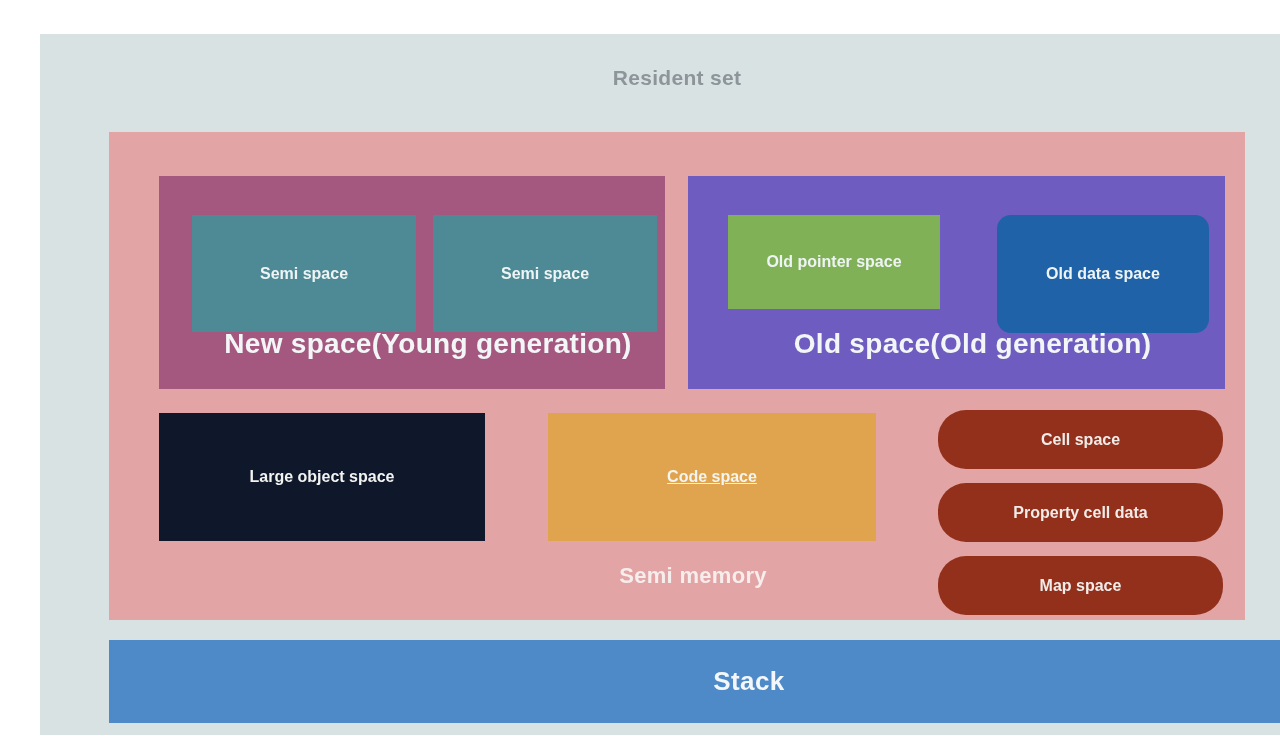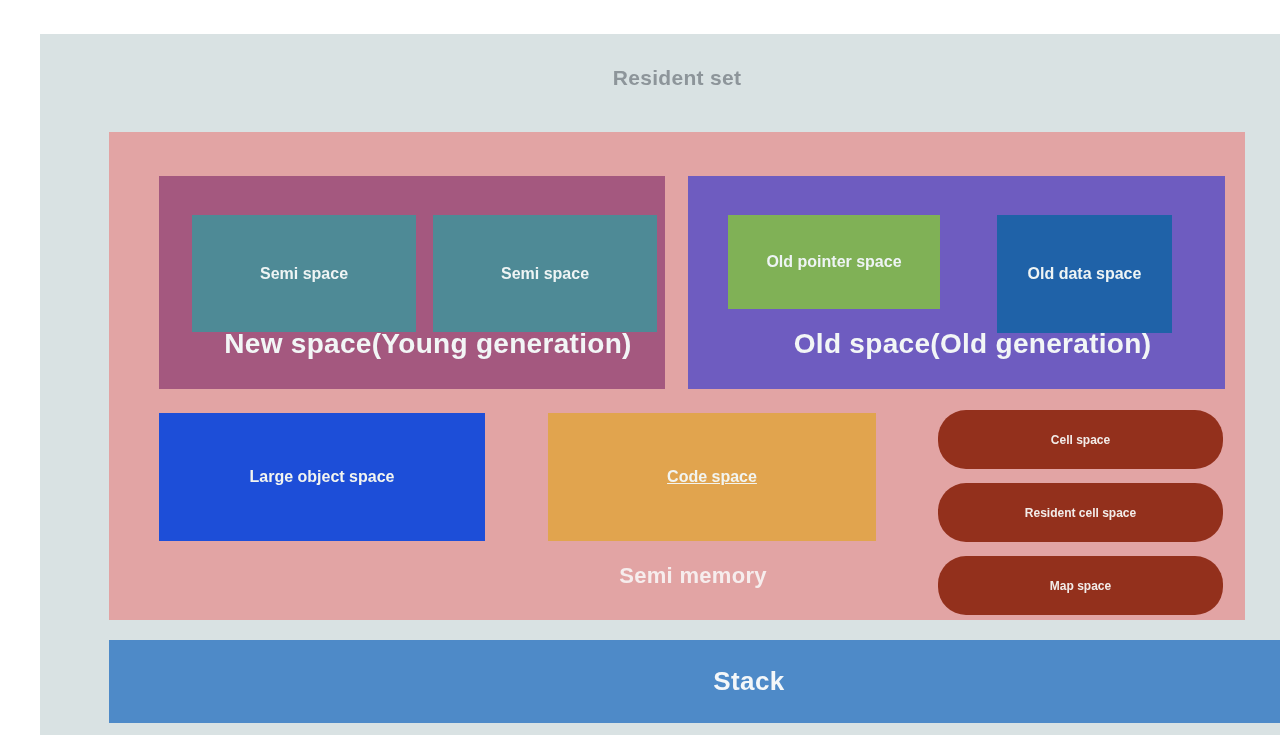--- a/index.html
+++ b/index.html
@@ -53,38 +53,38 @@
     position: absolute;
     top: 23px; height: 117px;
     display: flex; align-items: center; justify-content: center;
     font-size: 16px; font-weight: bold;
     color: #eef4f4;
     text-align: center;
   }
   #semi-space-1 { left: 17px;  width: 224px; background: #4e8a96; }
   #semi-space-2 { left: 258px; width: 224px; background: #4e8a96; }
   #old-pointer-space { left: 24px;  width: 212px; height: 94px; background: #80b156; }
-  #old-data-space    { left: 293px; width: 175px; height: 118px; background: #1f62a8; }
+  #old-data-space    { left: 293px; width: 212px; height: 118px; background: #1f62a8; border-radius: 14px; }
 
   .mid-box {
     position: absolute;
     top: 265px; height: 128px;
     display: flex; align-items: center; justify-content: center;
     font-size: 16px; font-weight: bold;
     color: #f2f4f0;
   }
-  #large-object-space { left: 34px;  width: 326px; background: #1d4ed8; }
+  #large-object-space { left: 34px;  width: 326px; background: #0f172a; }
   #code-space         { left: 423px; width: 328px; background: #e1a44e; text-decoration: underline; }
 
   .small-box {
     position: absolute;
     left: 813px; width: 285px; height: 59px;
     background: #93301c;
     display: flex; align-items: center; justify-content: center;
-    font-size: 12px; font-weight: bold;
+    font-size: 16px; font-weight: bold;
     color: #f2ece9;
     border-radius: 28px;
   }
   #cell-space          { top: 262px; }
   #property-cell-space { top: 335px; }
   #map-space           { top: 408px; }
 
   .heap-label {
     position: absolute;
     bottom: 15px; left: 0; width: 100%;
@@ -125,21 +125,21 @@
       <div id="old-data-space" class="inner-box">Old data space</div>
       <div class="gen-label">Old space(Old generation)</div>
     </div>
 
     <div id="large-object-space" class="mid-box">Large object space</div>
 
     <div id="code-space" class="mid-box">Code space</div>
 
     <div id="cell-space" class="small-box">Cell space</div>
 
-    <div id="property-cell-space" class="small-box">Resident cell space</div>
+    <div id="property-cell-space" class="small-box">Property cell data</div>
 
     <div id="map-space" class="small-box">Map space</div>
 
     <div class="heap-label">Semi memory</div>
   </div>
 
   <div id="stack">Stack</div>
 
 </div>
 

